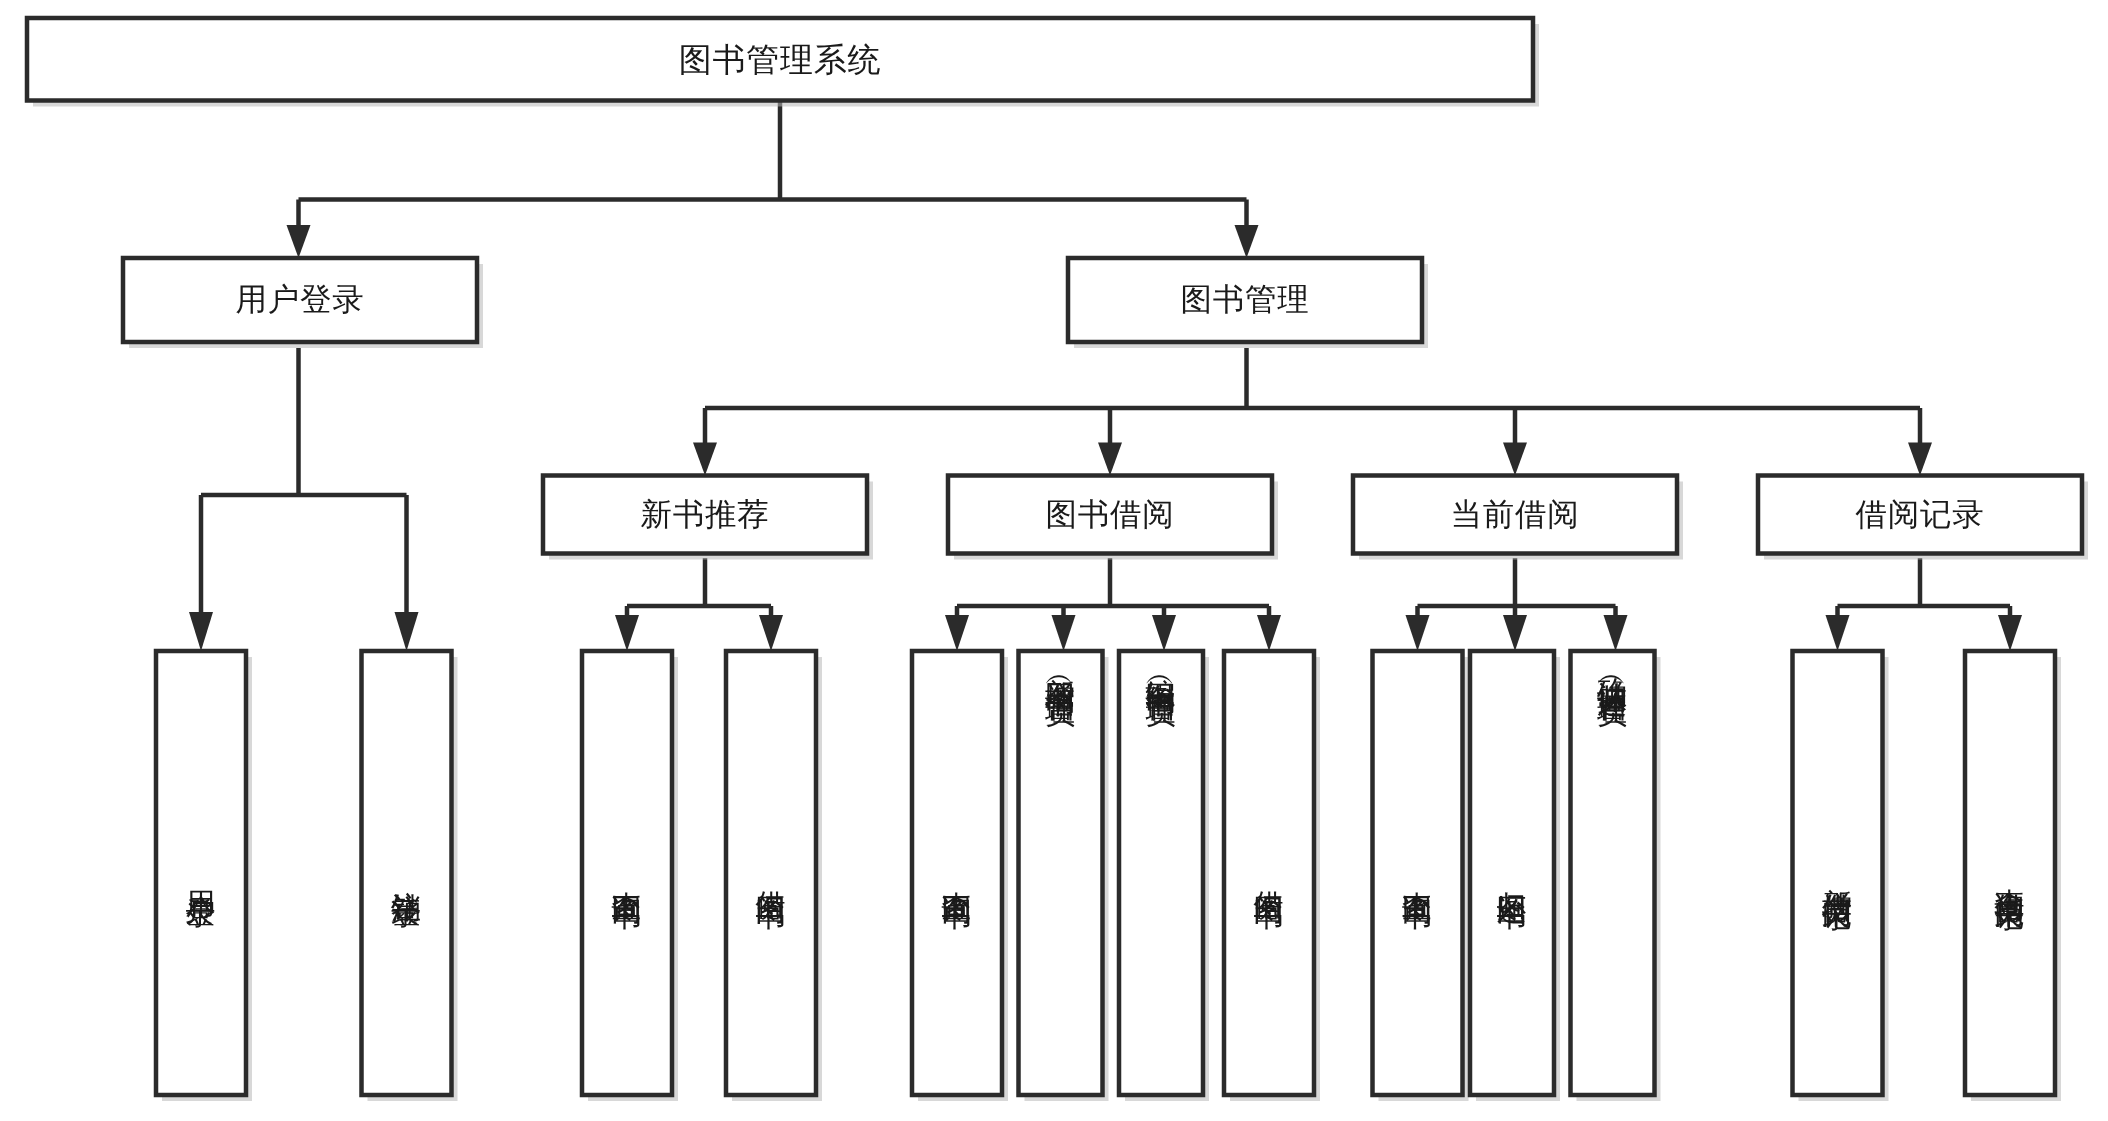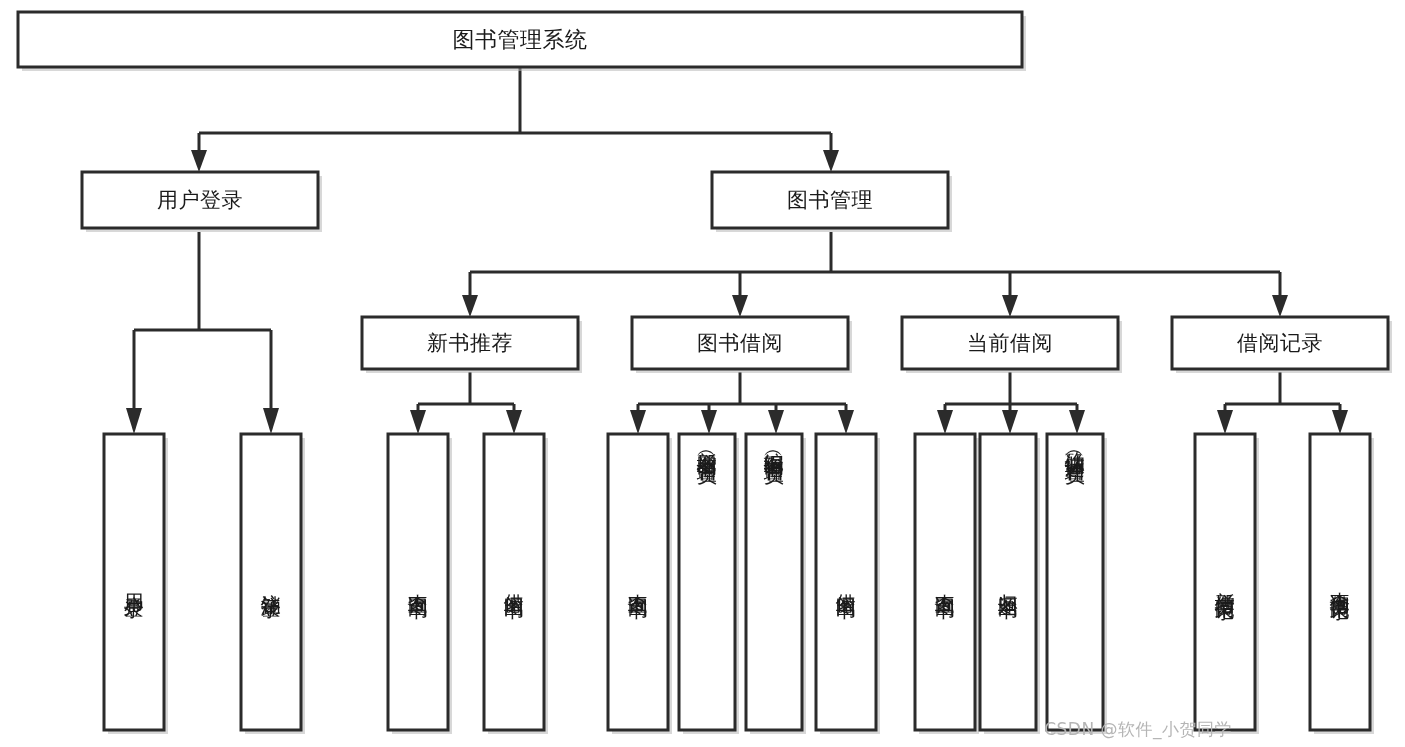--- a/index.html
+++ b/index.html
@@ -258,15 +258,14 @@
     <span class="vlabel">确认归还（管理员）</span>
   </div>
 
   <div class="vlabel-wrap" style="left:1195px; top:434px; width:60px; height:296px;">
     <span class="vlabel">新增借阅记录</span>
   </div>
   <div class="vlabel-wrap" style="left:1310px; top:434px; width:60px; height:296px;">
     <span class="vlabel">查询借阅记录</span>
   </div>
 
-  <div id="watermark">CSDN @软件_小贺同学</div>
 
 </div>
 
 </body></html>

